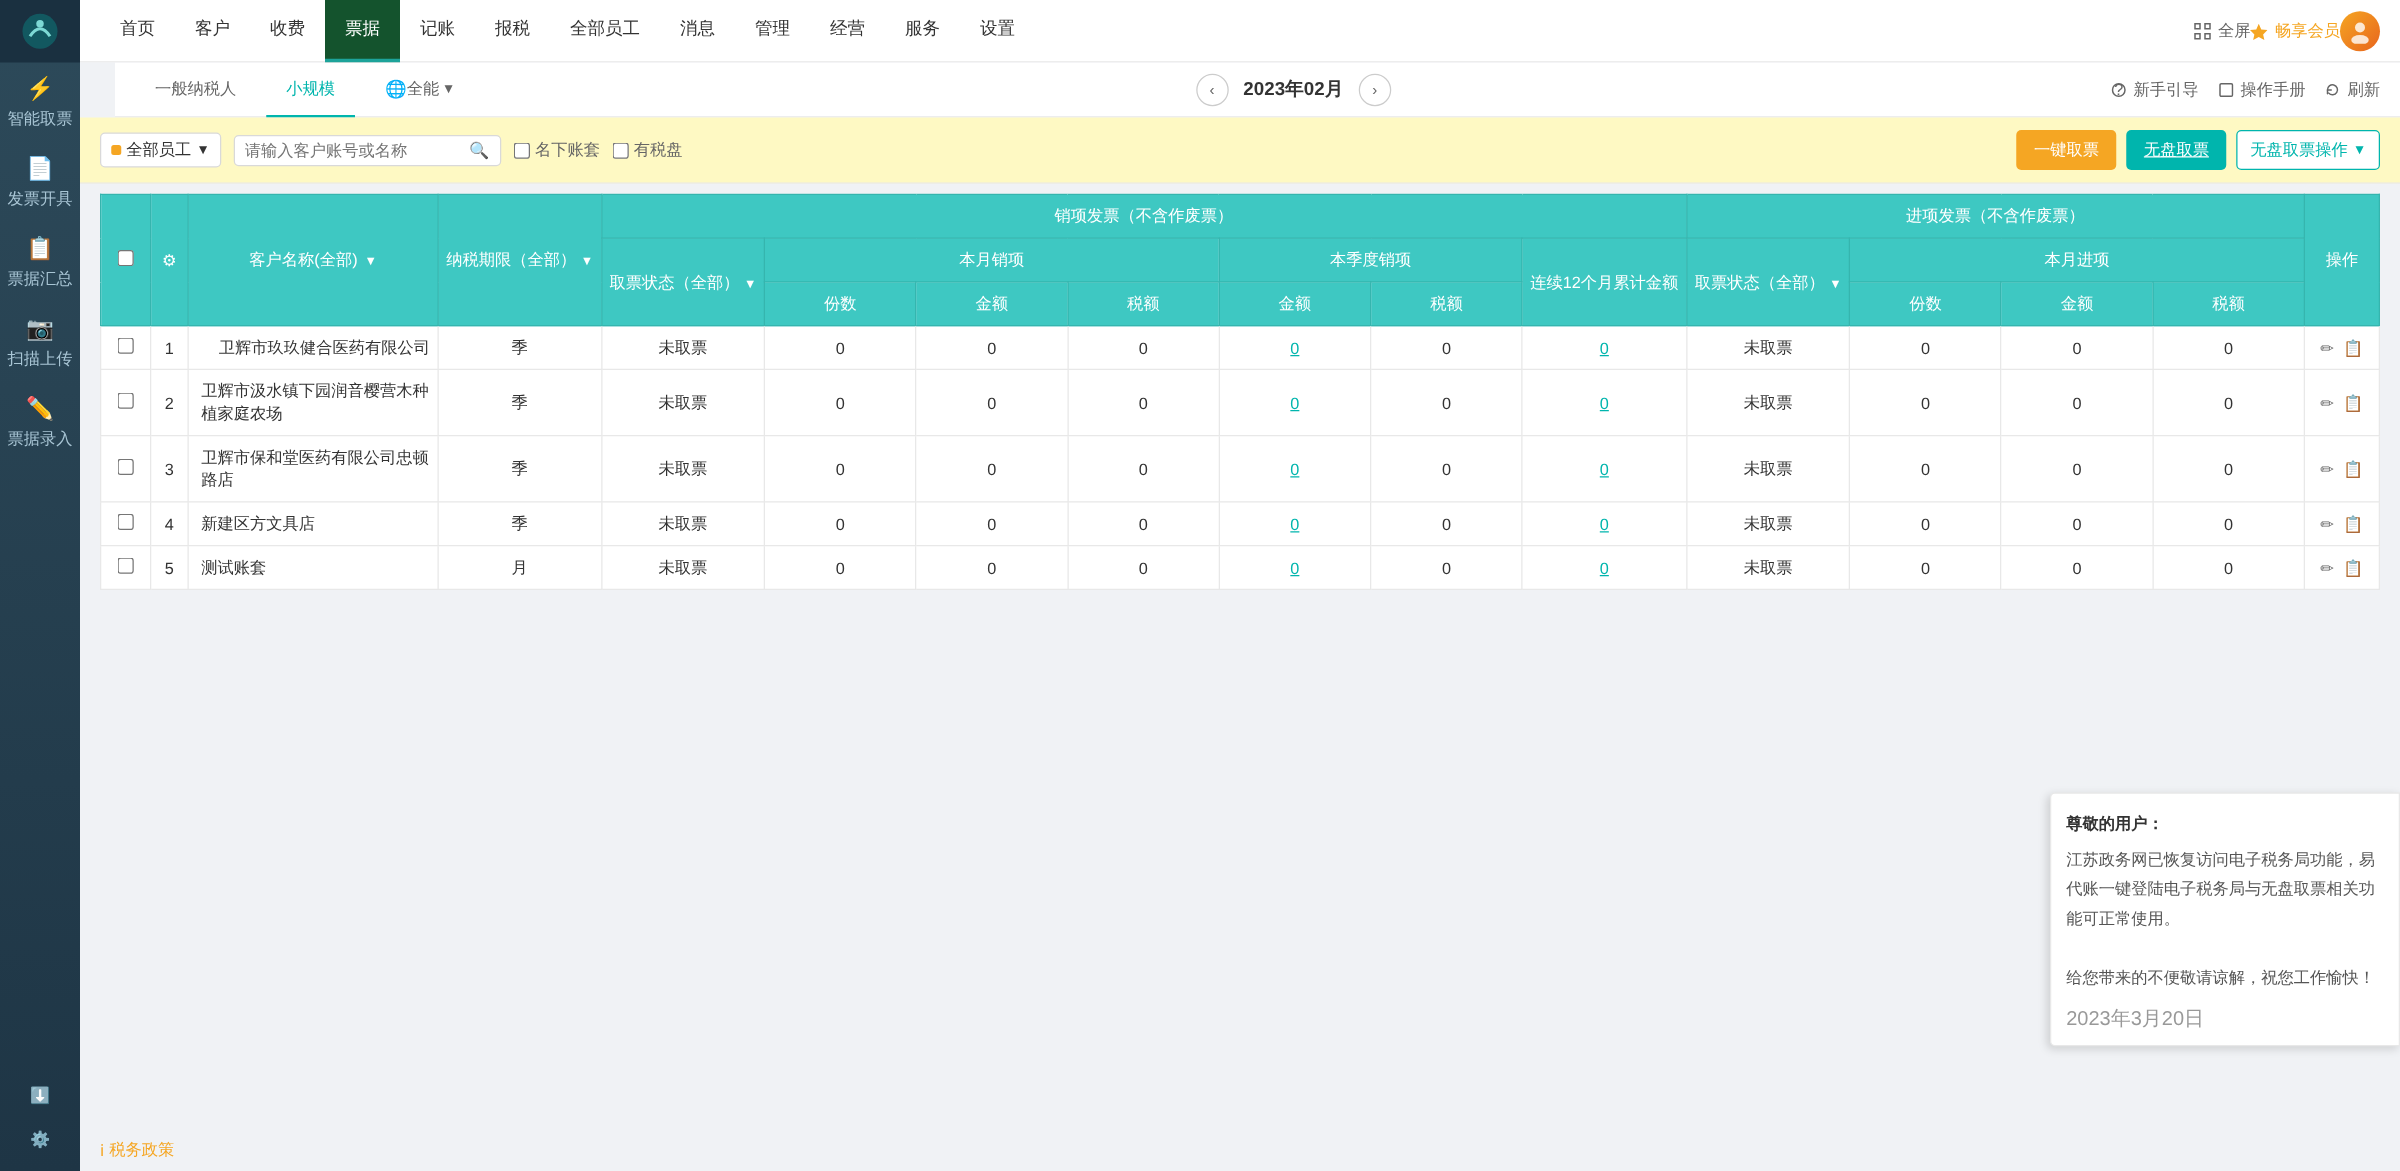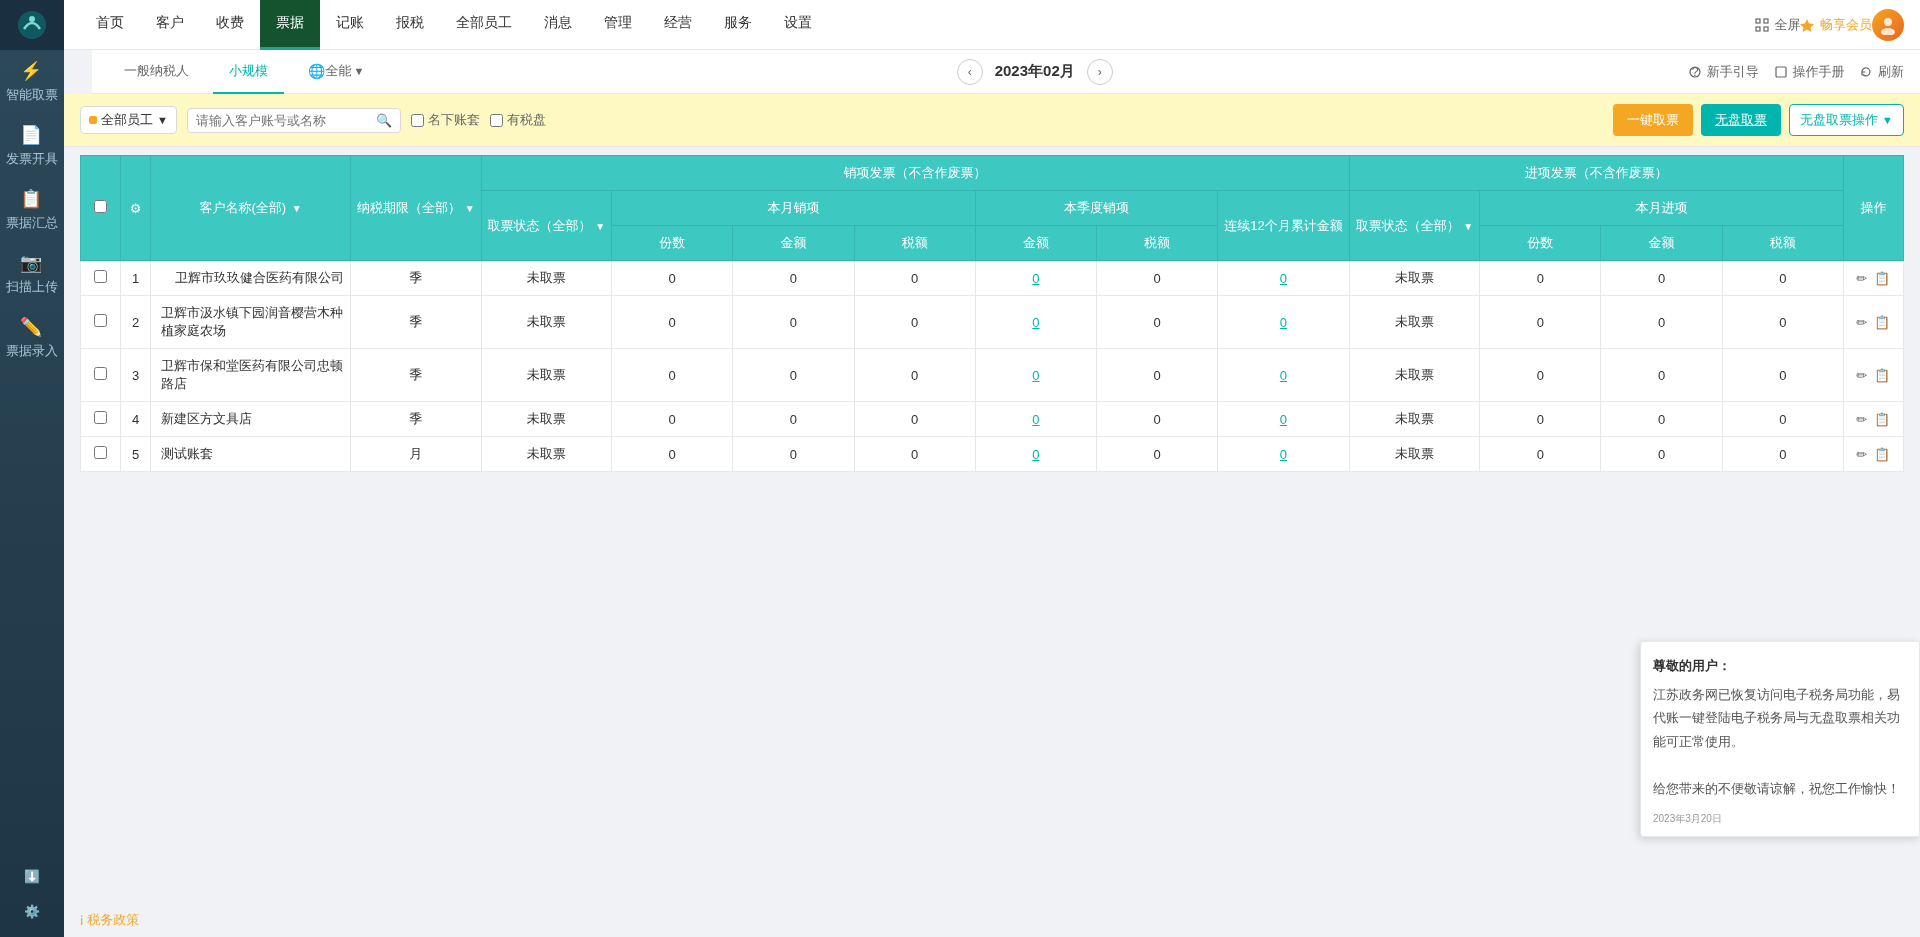--- a/index.html
+++ b/index.html
@@ -345,21 +345,21 @@
       line-height: 1.8;
       color: #555;
     }
     .notification-body .title-line {
       color: #333;
       font-weight: bold;
       margin-bottom: 6px;
     }
     .notification-date {
       color: #999;
-      font-size: 10px;
+      font-size: 16px;
       padding: 0 12px 10px;
     }
 
     
     .tax-footer {
       padding: 8px 16px;
       background: #f0f2f5;
       font-size: 13px;
       color: #f5a623;
       cursor: pointer;

